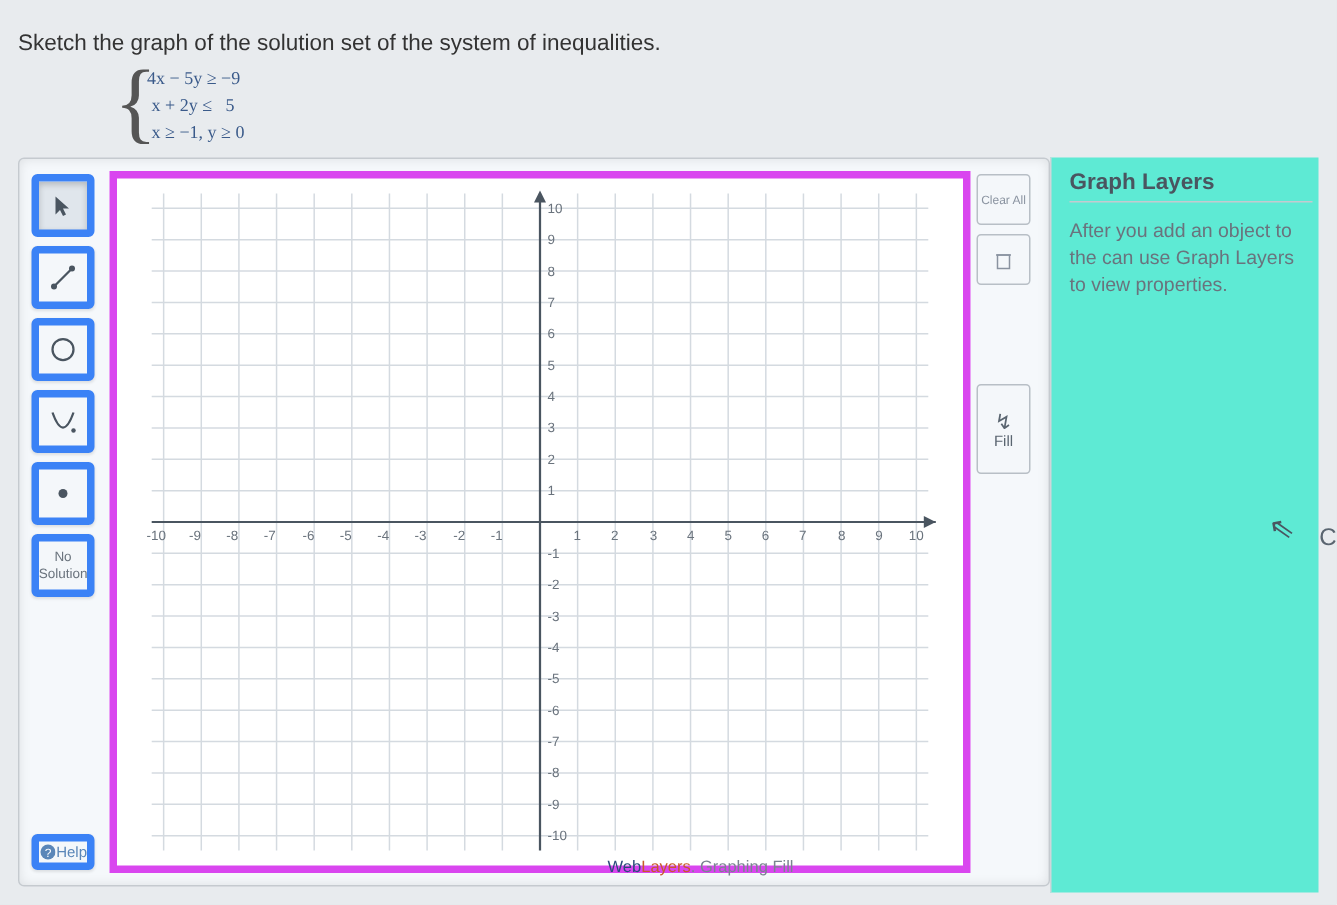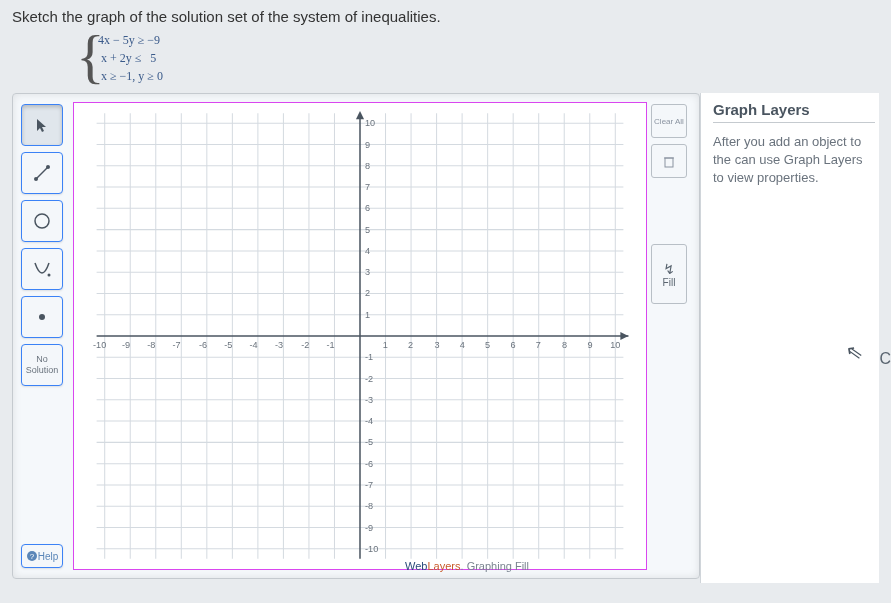--- a/index.html
+++ b/index.html
@@ -6,21 +6,21 @@
     body {
       font-family: Arial, sans-serif;
       background: #d8dce0;
       width: 891px;
       height: 603px;
       overflow: hidden;
       position: relative;
     }
     .page {
       background: #e8ebee;
-      padding: 8px 12px;
+      padding: 20px 12px;
       height: 100%;
     }
     .question-text {
       font-size: 15px;
       color: #333;
       margin-bottom: 6px;
     }
     .system {
       margin-left: 70px;
       margin-bottom: 8px;
@@ -63,21 +63,21 @@
       width: 50px;
       display: flex;
       flex-direction: column;
       gap: 6px;
       padding: 4px 2px;
     }
     .tool-btn {
       width: 42px;
       height: 42px;
       background: #f4f7fa;
-      border: 1px solid #3b82f6;
+      border: 5px solid #3b82f6;
       border-radius: 4px;
       display: flex;
       align-items: center;
       justify-content: center;
       font-size: 16px;
       color: #4a5560;
       cursor: pointer;
       box-shadow: 0 1px 2px rgba(0,0,0,0.1);
     }
     .tool-btn.selected {
@@ -94,21 +94,21 @@
       height: 24px;
       width: 42px;
       font-size: 10px;
       color: #5a86b8;
       margin-top: auto;
     }
     .canvas-wrap {
       flex: 1;
       position: relative;
       background: #fff;
-      border: 1px solid #d946ef;
+      border: 5px solid #d946ef;
       margin: 2px 4px;
     }
     .grid-svg {
       position: absolute;
       inset: 0;
       width: 100%;
       height: 100%;
     }
     .tick-label {
       font-size: 9px;
@@ -143,21 +143,21 @@
       bottom: 6px;
       right: 170px;
       font-size: 11px;
       color: #7a8490;
     }
     .footer-brand .wa { color: #2a4a7a; margin-top: 28px; }
     .footer-brand .as { color: #c85a2a; }
     .side-panel {
       flex: 1;
       padding: 8px 4px 8px 12px;
-      background: #ffffff;
+      background: #5eead4;
       border-left: 1px solid #d0d5da;
     }
     .panel-title {
       font-size: 15px;
       font-weight: bold;
       color: #4a5560;
       margin-bottom: 10px;
       padding-bottom:4px;
       border-bottom:1px solid #c5cacf;
     }

